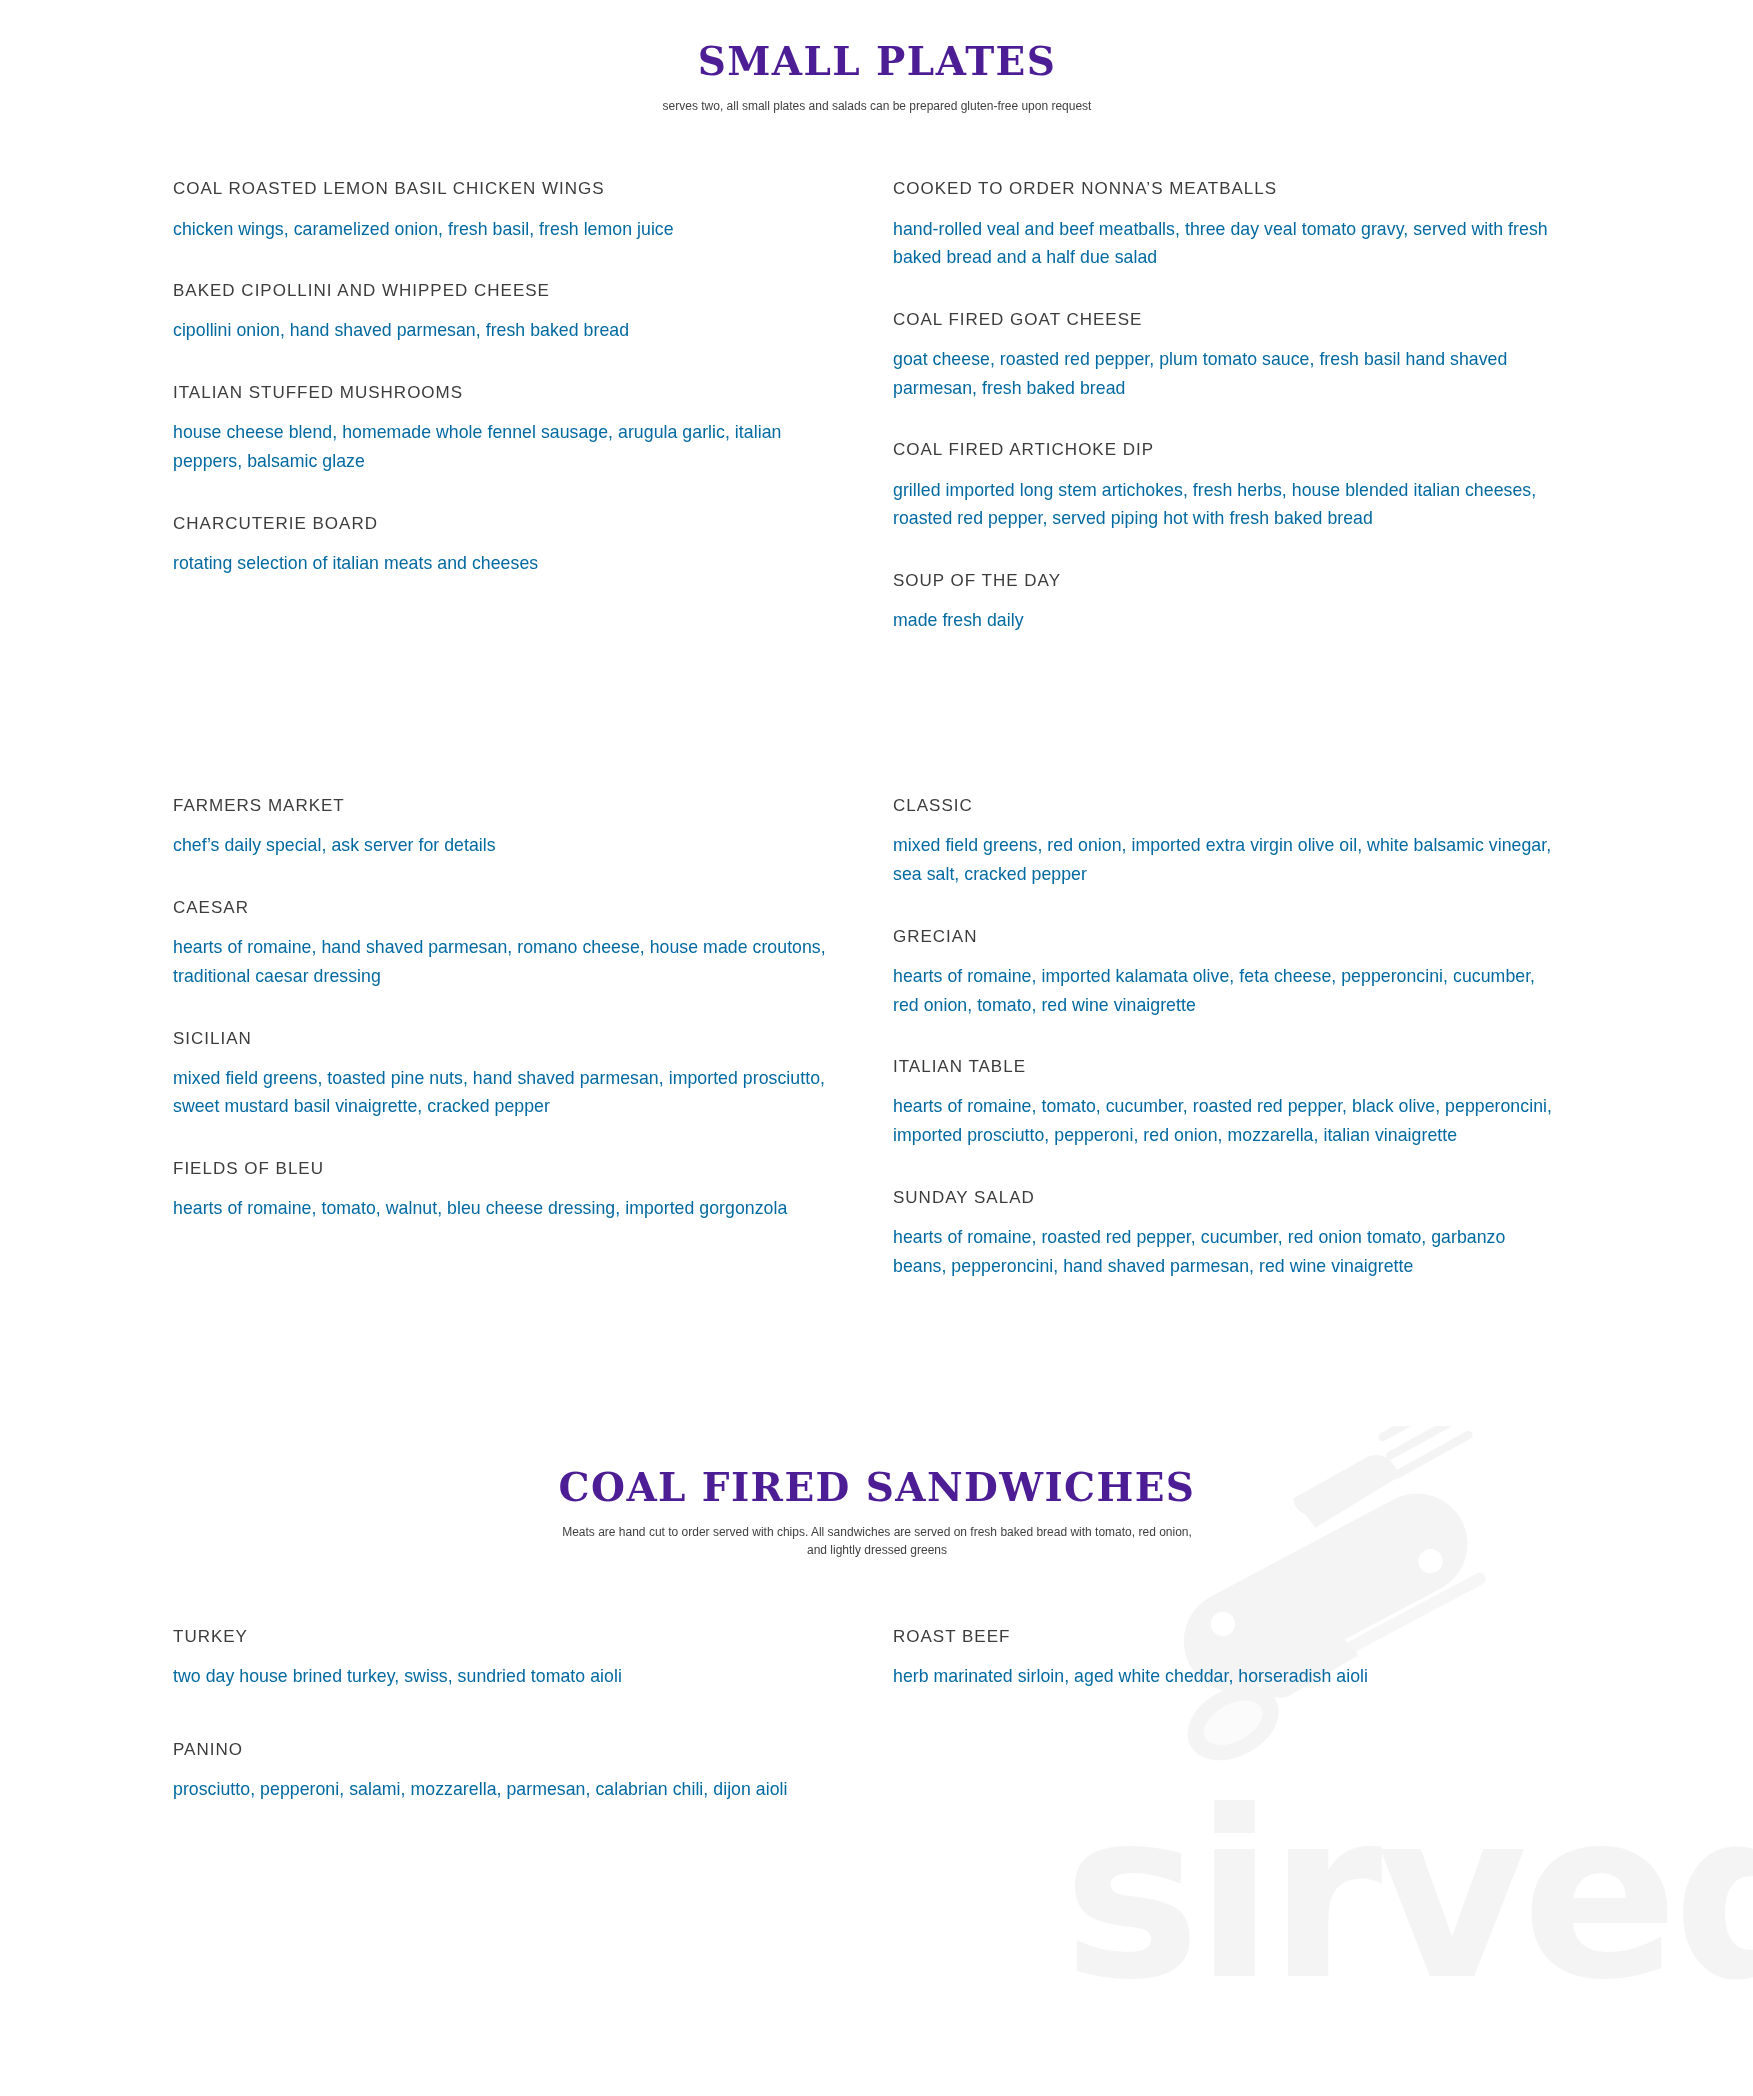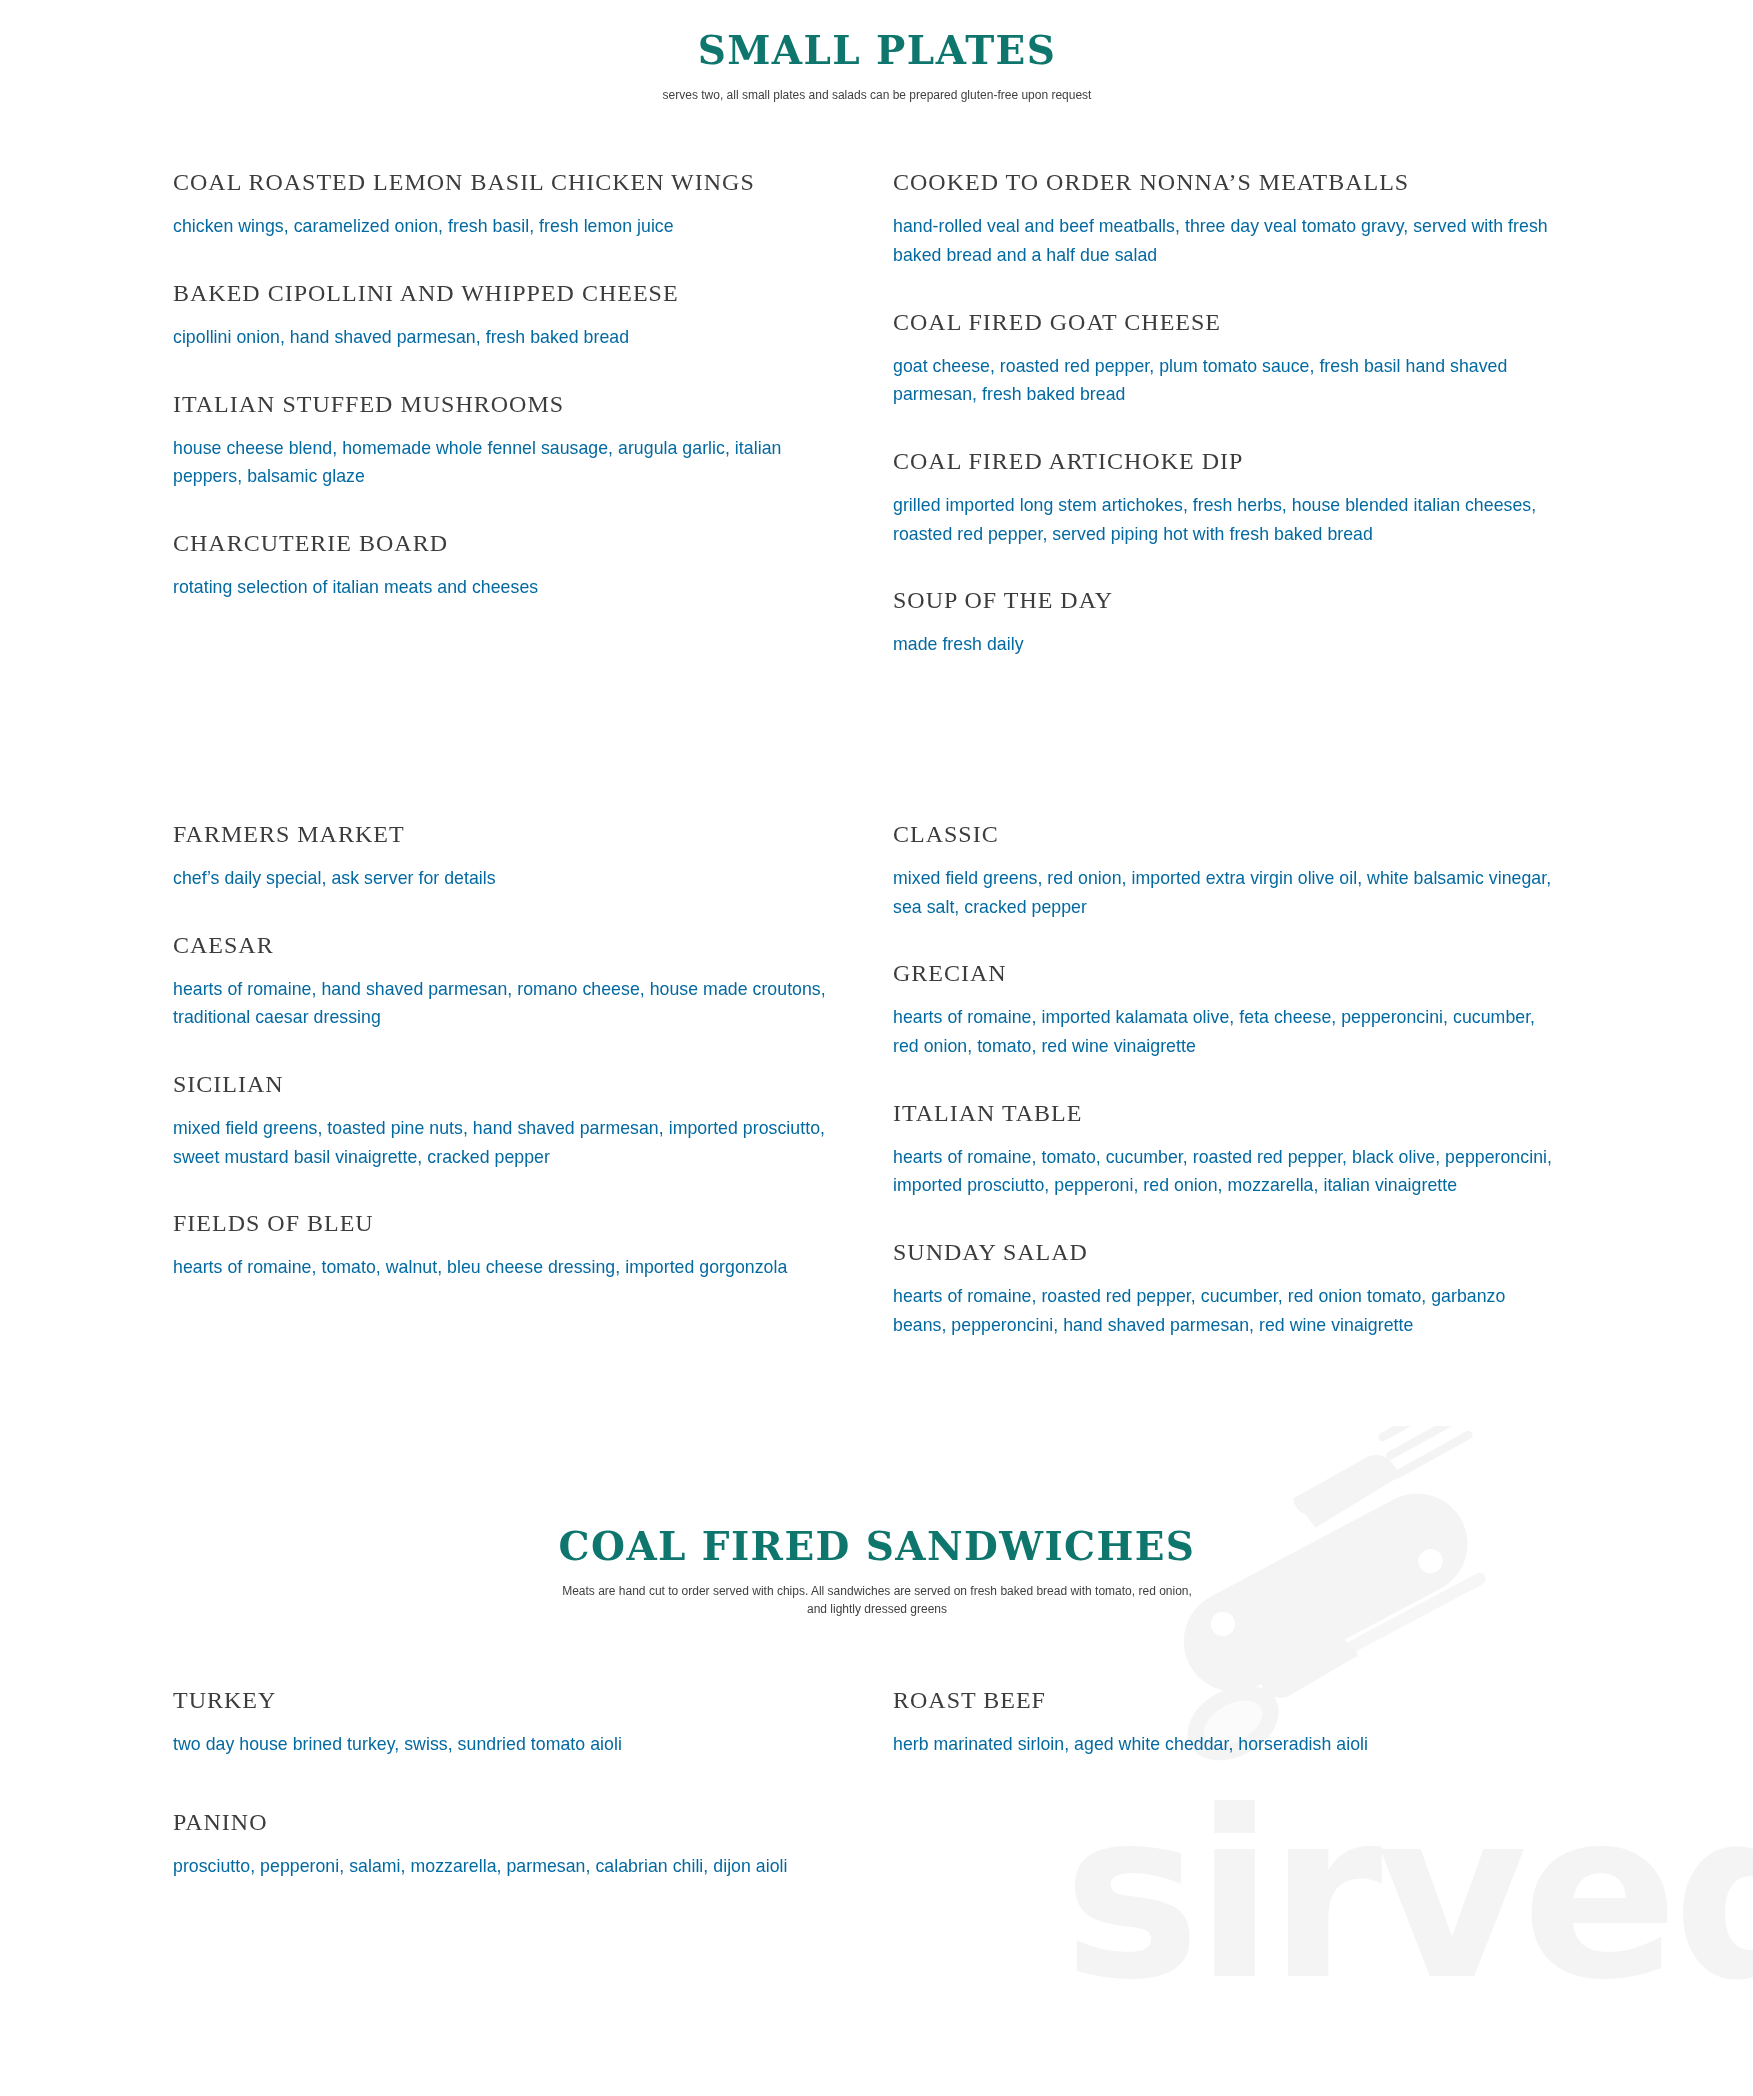--- a/index.html
+++ b/index.html
@@ -49,25 +49,25 @@
     padding: 0;
   }
 
   .section { position: relative; }
 
   .section-head { text-align: center; }
 
   .section-title {
     font-family: "DejaVu Serif", serif;
     font-weight: 700;
-    color: #0f766e;
+    color: #4c1d95;
     letter-spacing: 1.4px;
     font-size: 39px;
     line-height: 1.1;
-    margin: 1px;
+    margin: 12px;
   }
 
   .section-sub {
     font-family: "Liberation Sans", sans-serif;
     font-size: 12px;
     color: #3f3f41;
     line-height: 1.45;
     margin: 15px 0 0 0;
     font-weight: 400;
   }
@@ -78,22 +78,22 @@
     column-gap: 0px;
     padding-left: 173px;
     box-sizing: border-box;
     width: 1754px;
   }
   .col { padding-right: 56px; box-sizing: border-box; }
 
   .item { margin-bottom: 0; }
 
   .item-name {
-    font-family: Liberation Serif, serif;
-    font-size: 24px;
+    font-family: Liberation Sans, sans-serif;
+    font-size: 17px;
     font-weight: 400;
     letter-spacing: 1px;
     color: #3c3c3e;
     text-transform: uppercase;
     margin: 0 0 15px 0;
     line-height: 1.25;
   }
 
   .item-desc {
     font-family: "Liberation Sans", sans-serif;

